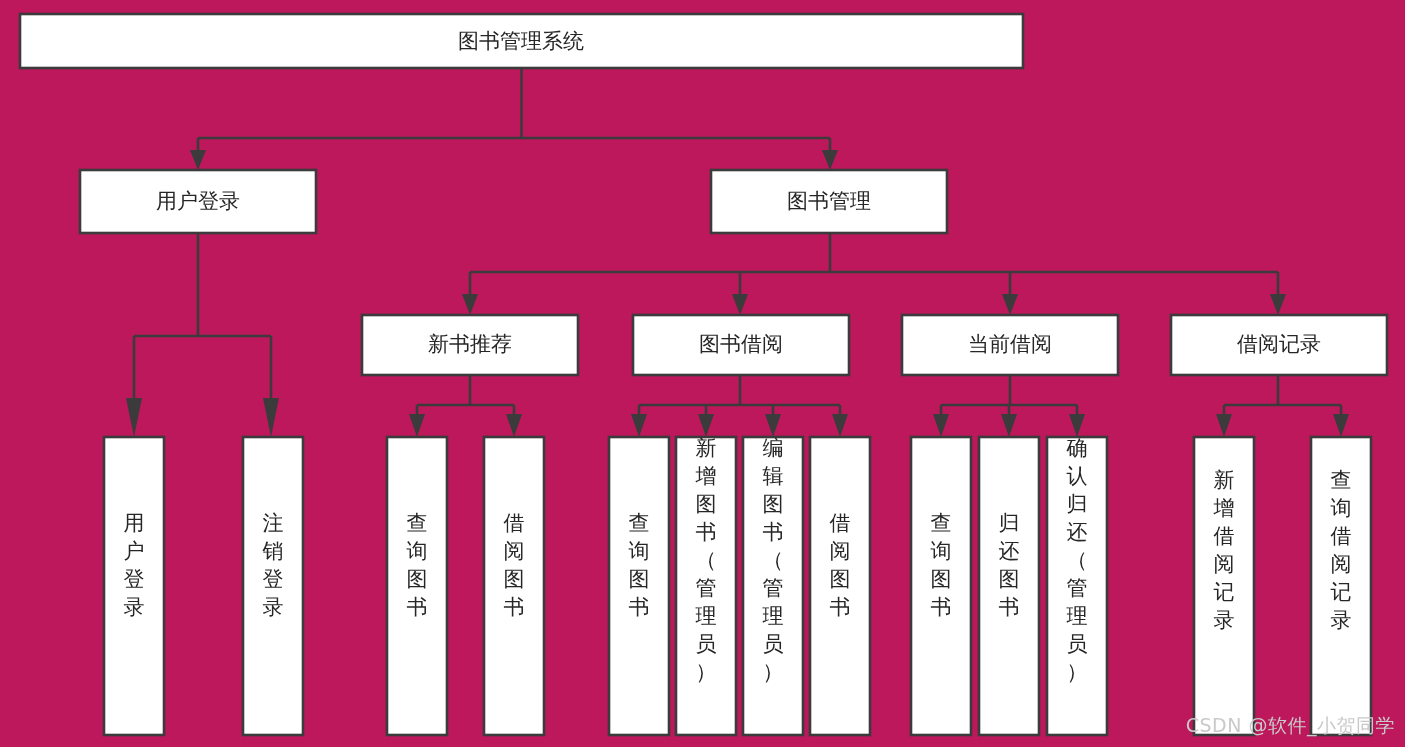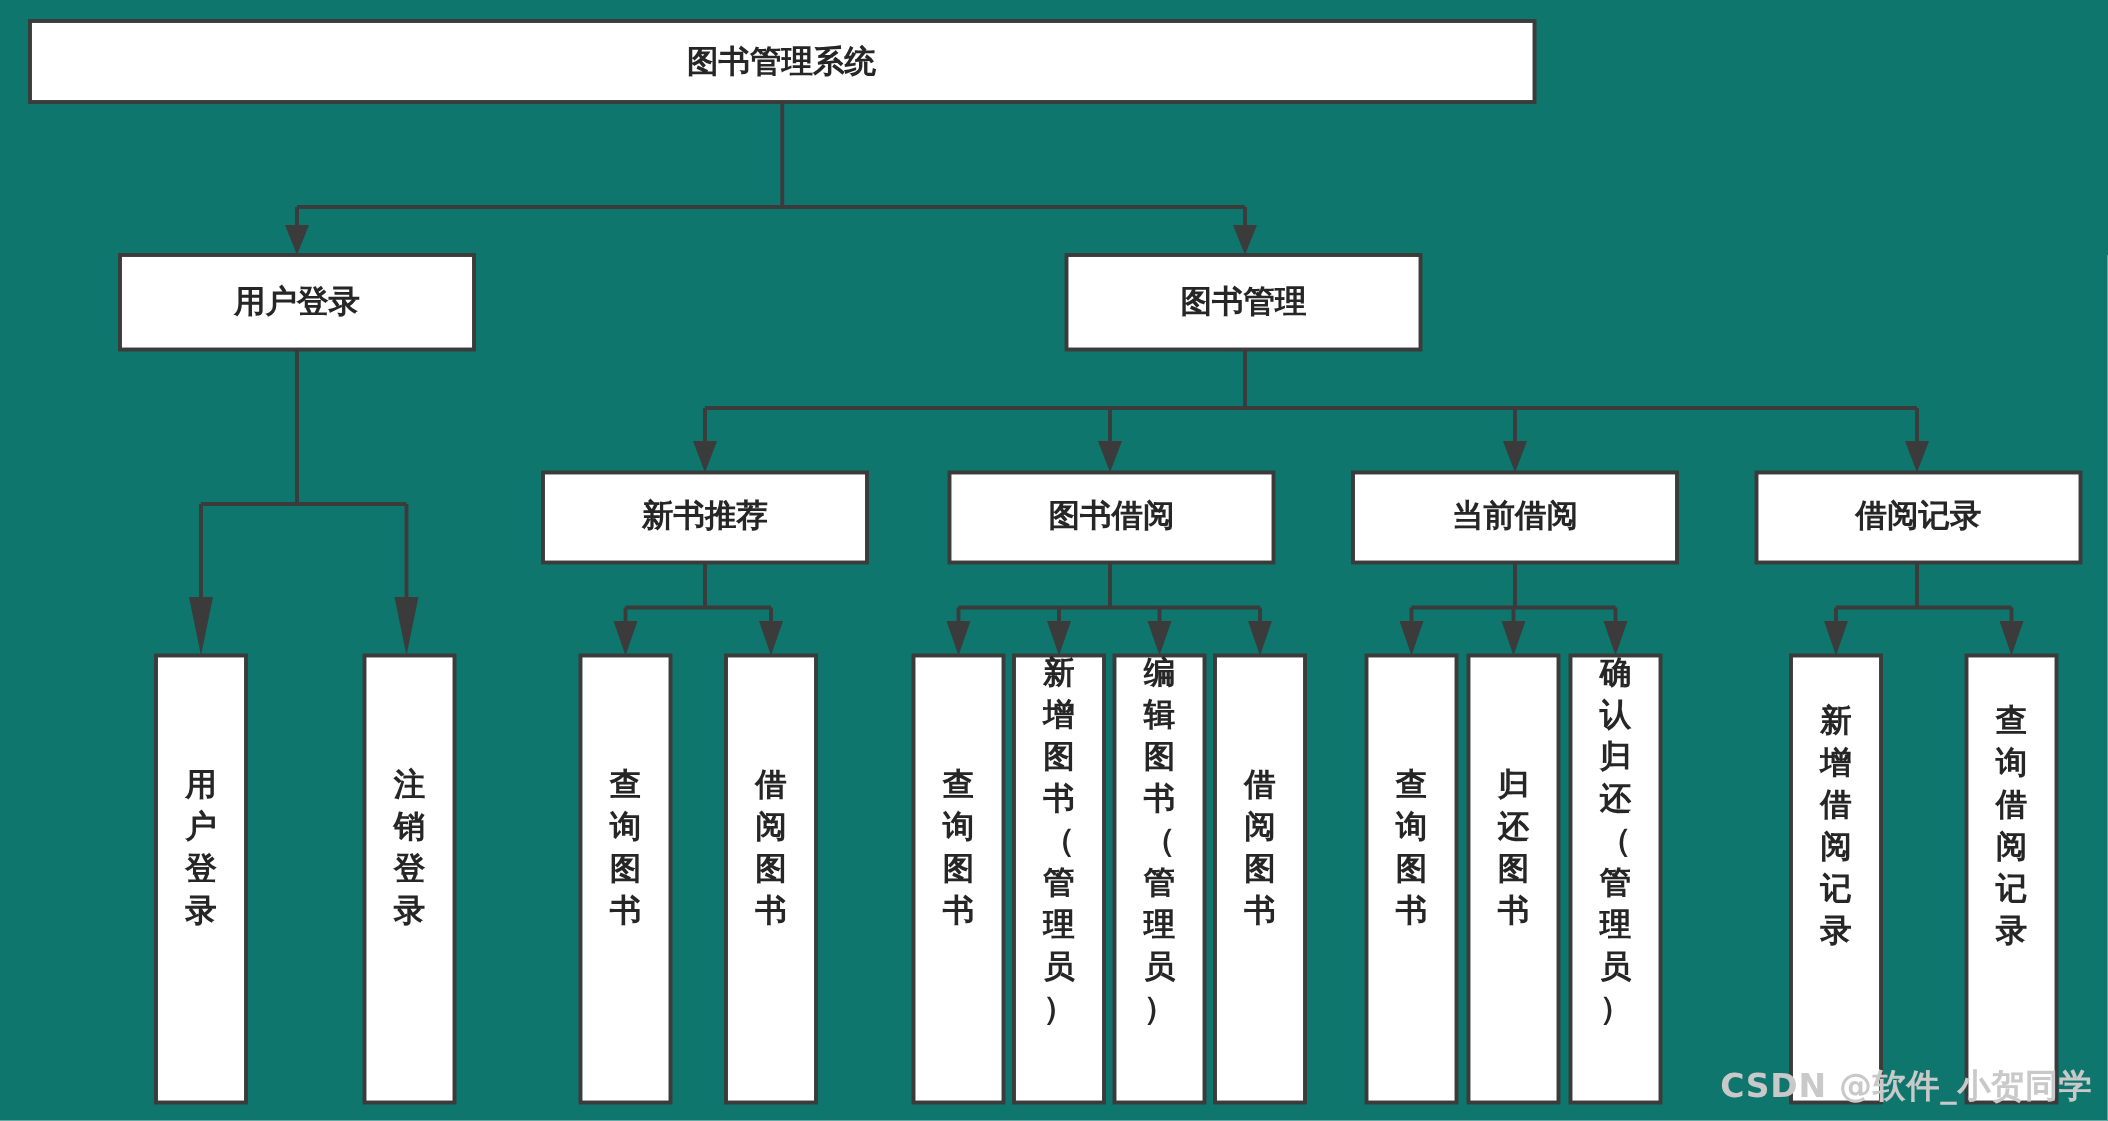--- a/index.html
+++ b/index.html
@@ -10,22 +10,21 @@
   body {
     width: 1405px;
     height: 747px;
     font-family: "DejaVu Sans", "Liberation Sans", sans-serif;
     overflow: hidden;
   }
   #diagram-root {
     position: relative;
     width: 1405px;
     height: 747px;
-    background: #0f766e;
-    font-weight: bold;
+    background: #be185d;
   }
   svg#diagram-svg {
     position: absolute;
     top: 0;
     left: 0;
     width: 1405px;
     height: 747px;
     display: block;
   }
   .node-box {
@@ -53,21 +52,21 @@
     fill: #262626;
     font-family: "DejaVu Sans", "Liberation Sans", sans-serif;
     font-size: 21px;
     text-anchor: middle;
   }
   .watermark-text {
     position: absolute;
     right: 10px;
     bottom: 8px;
     color: #c9c9c9;
-    font-size: 22px;
+    font-size: 19px;
     font-family: "DejaVu Sans", "Liberation Sans", sans-serif;
     letter-spacing: 0.5px;
     white-space: nowrap;
     pointer-events: none;
   }
 </style>
 </head>
 <body>
 
 <div id="diagram-root">

